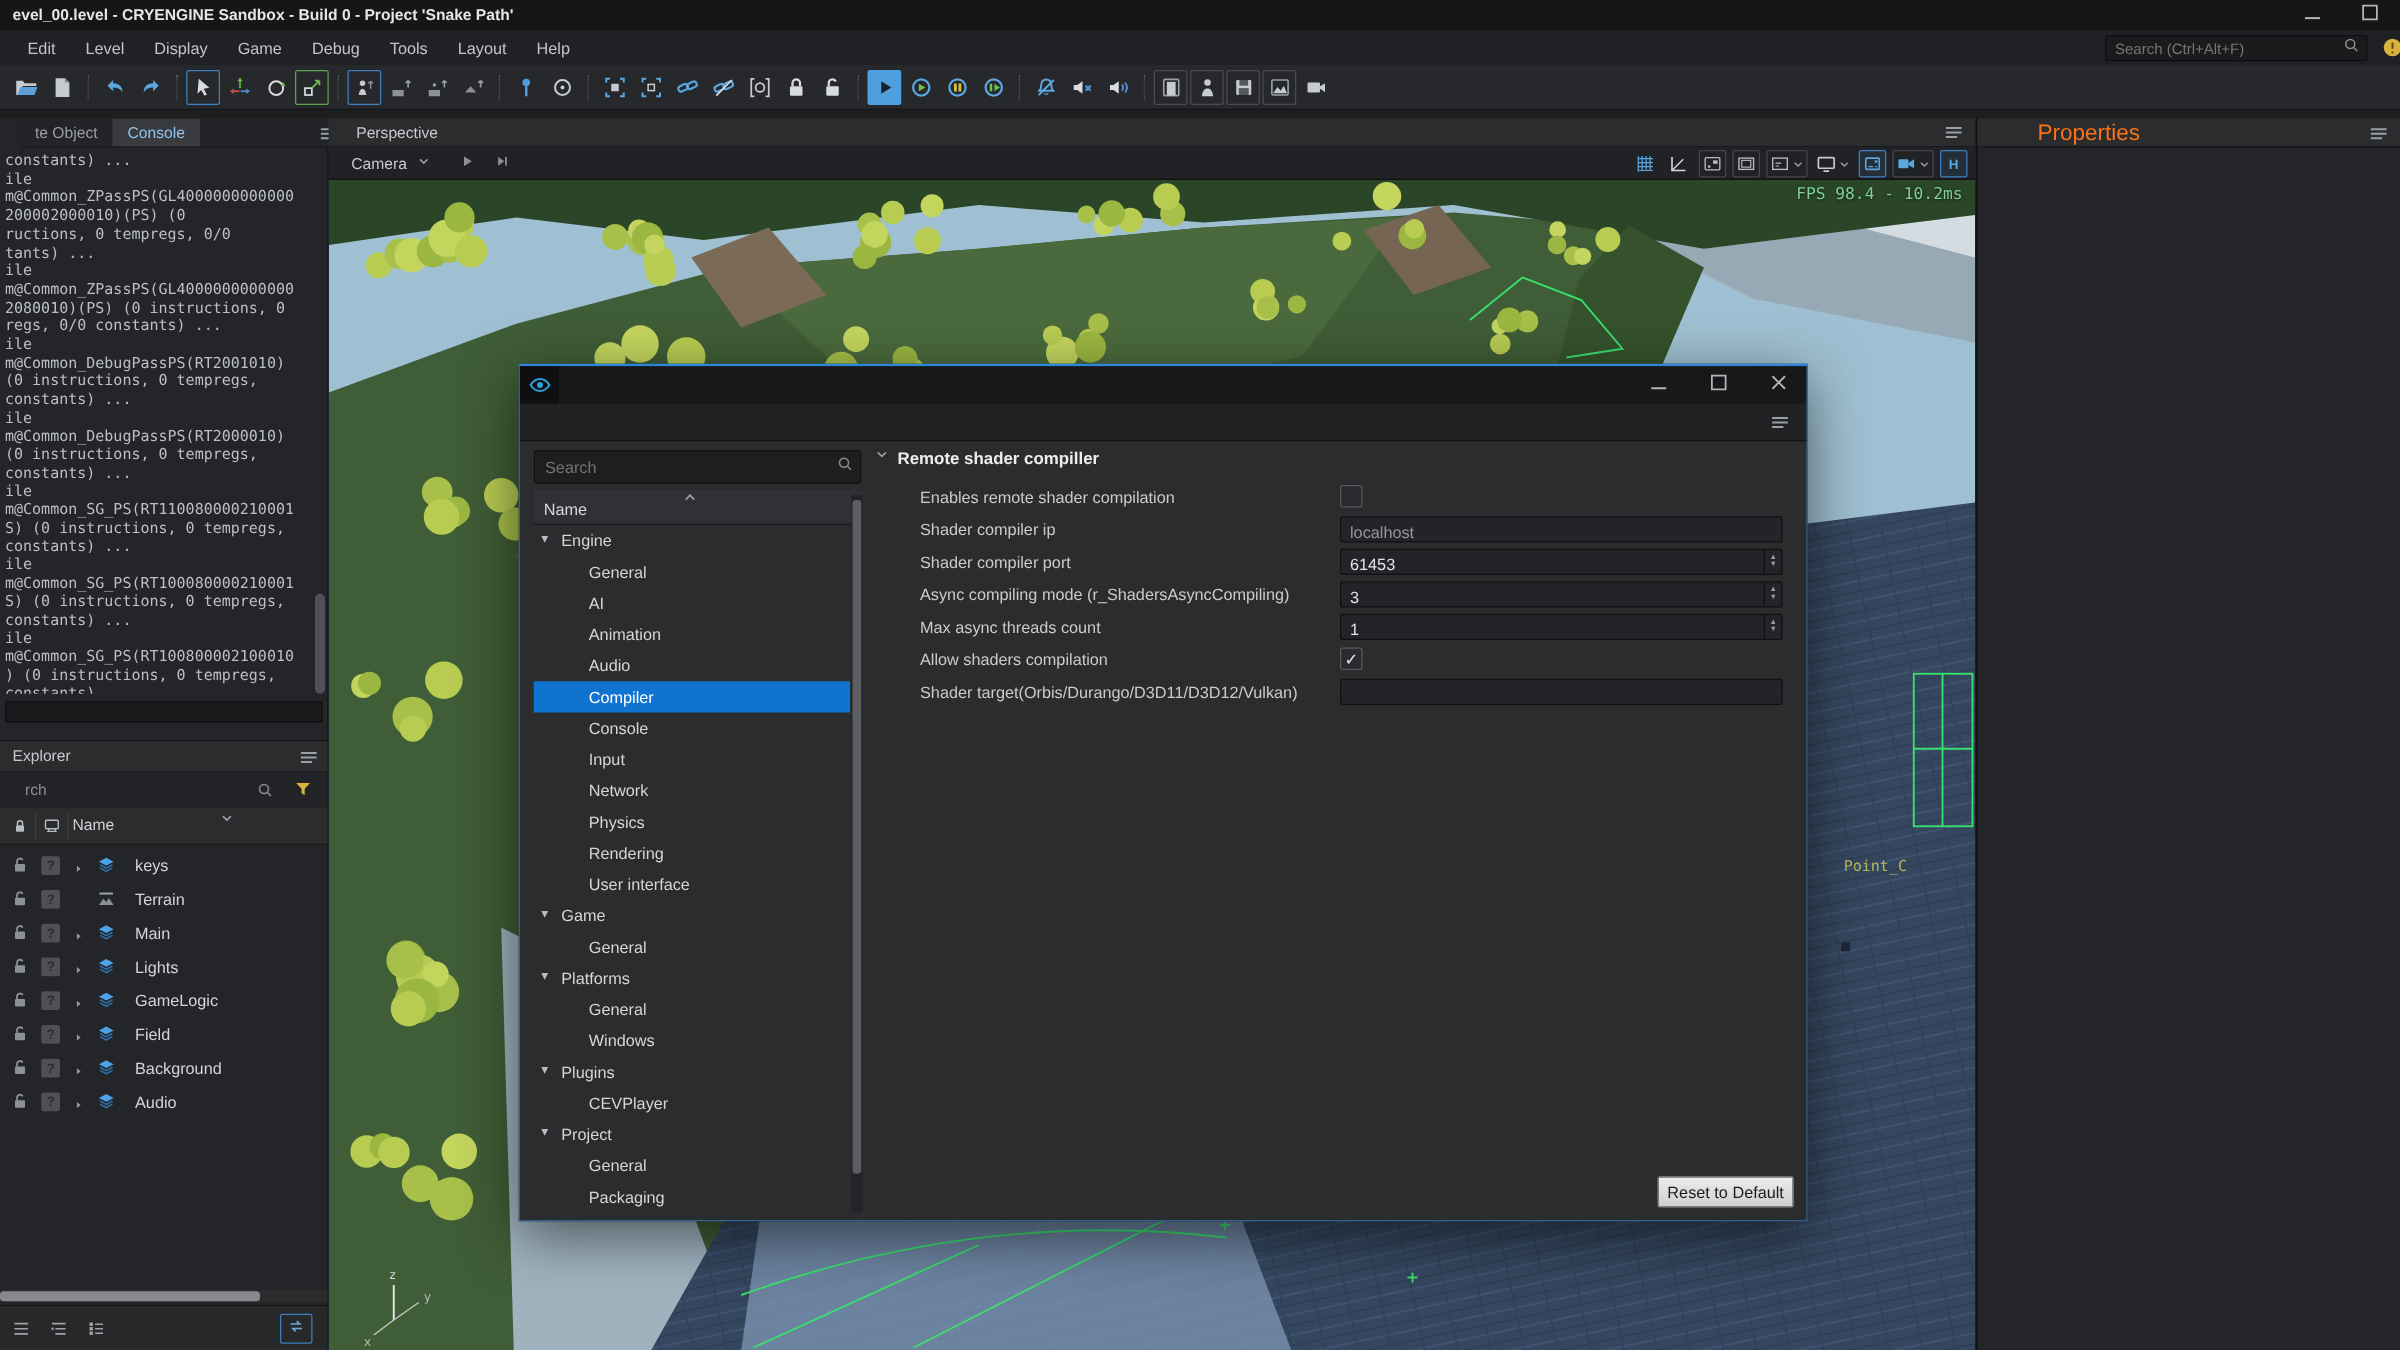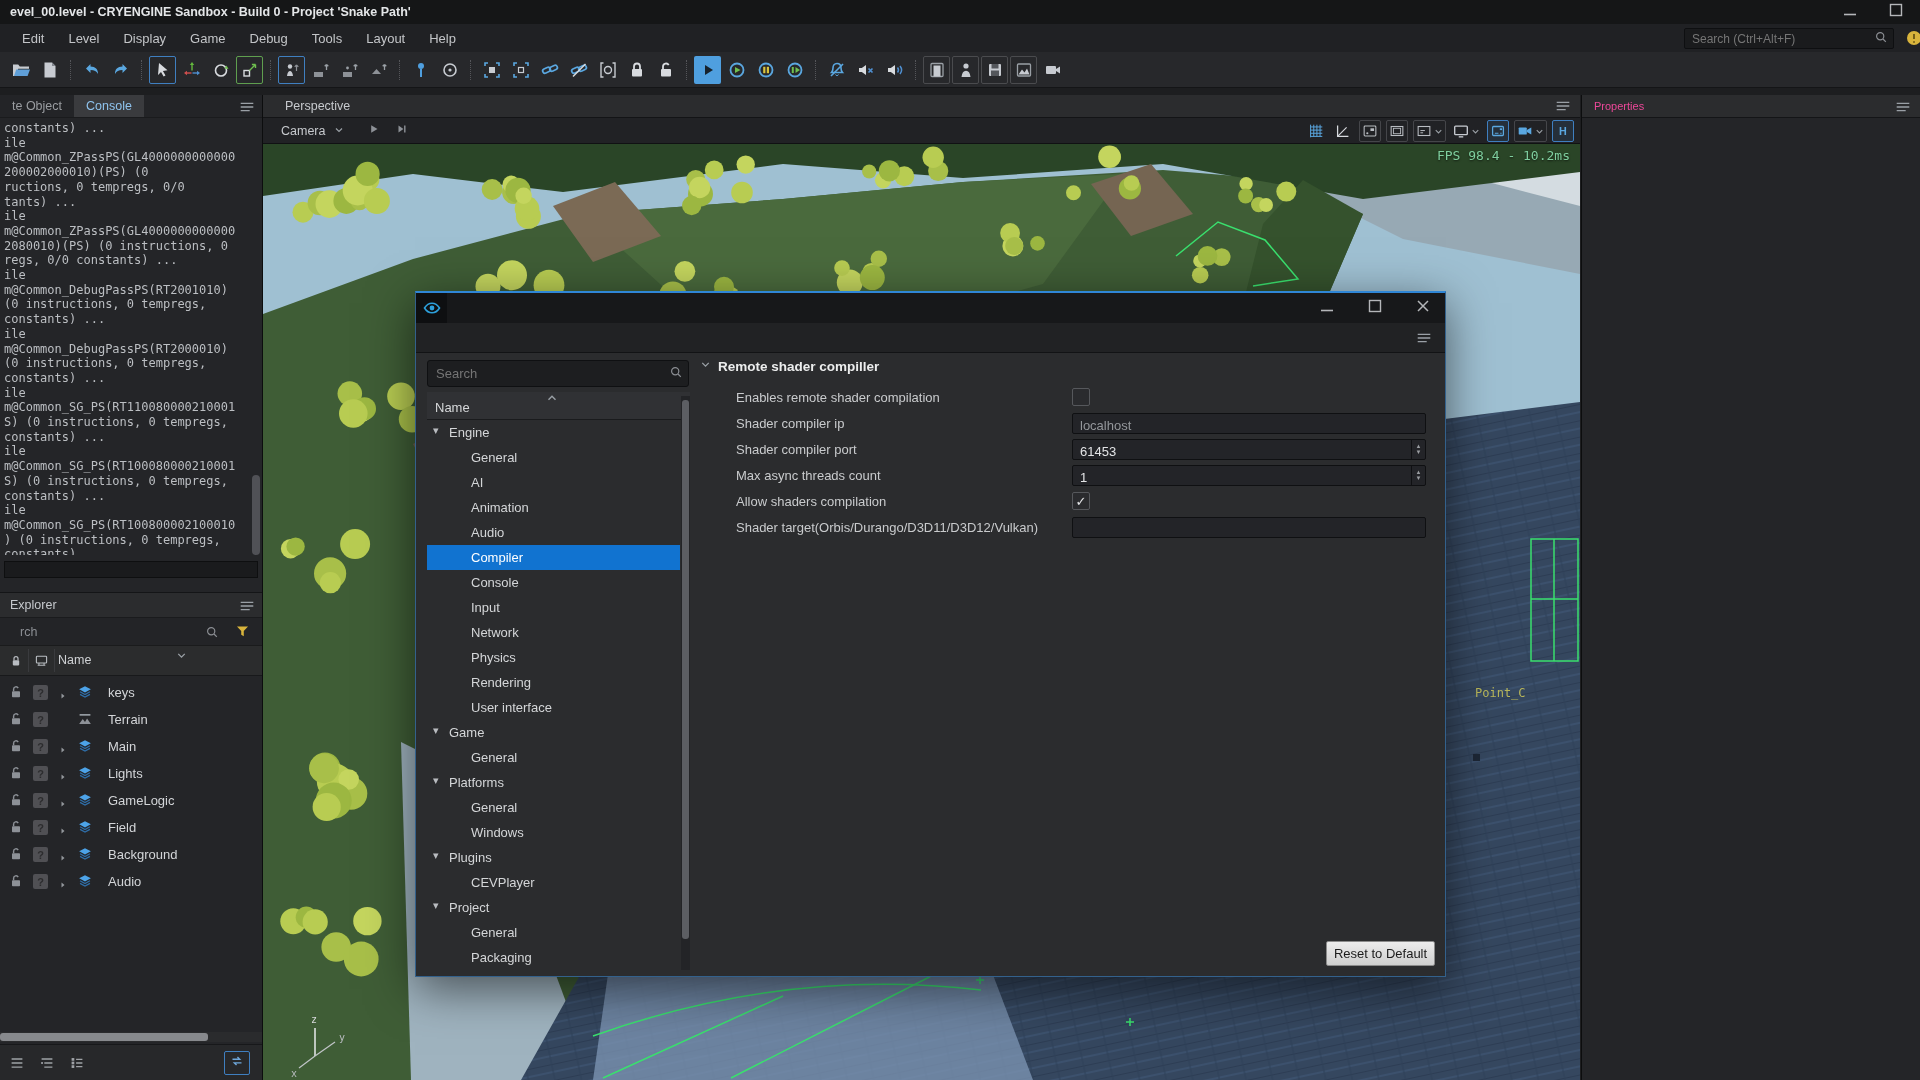--- a/index.html
+++ b/index.html
@@ -23,21 +23,21 @@
   .toolbar{position:absolute;left:0;top:52px;right:0;height:36px;background:#27282b;border-bottom:1px solid #141517;display:flex;align-items:center;padding-left:6px;}
   .tb-cell{width:27px;height:28px;display:flex;align-items:center;justify-content:center;border-radius:2px;margin:0 1px;flex:none;}
   .tb-cell.box-blue{border:1px solid #3f7fc0;}
   .tb-cell.box-green{border:1px solid #5f9f4f;}
   .tb-cell.box-gray{border:1px solid #4a4b4e;}
   .tb-cell.active{background:#4f9fdf;}
   .tb-sep{width:1px;height:20px;border-left:1px dotted #55565a;margin:0 6px;flex:none;}
 
   
   .left-panel{position:absolute;left:0;top:95px;width:263px;bottom:0;background:#242528;border-right:1px solid #0c0d0e;}
-  .lp-tabs{position:absolute;left:0;top:0;width:100%;height:23px;background:#232427;border-bottom:1px solid #1a1b1d;display:flex;}
+  .lp-tabs{position:absolute;left:16px;top:0;width:100%;height:23px;background:#232427;border-bottom:1px solid #1a1b1d;display:flex;}
   .lp-tab{padding:0 12px;font-size:12.5px;display:flex;align-items:center;color:#9a9da1;}
   .lp-tab.active{background:#3a3b3e;color:#8fc3ee;}
   .lp-menu{position:absolute;right:6px;top:3px;width:18px;height:18px;}
   .console-log{position:absolute;left:4px;top:26px;width:248px;height:434px;overflow:hidden;background:transparent;
     font-family:"DejaVu Sans Mono",monospace;font-size:12px;line-height:14.7px;color:#bcbfc3;}
   .console-line{white-space:pre;}
   .console-scroll{position:absolute;right:2px;top:380px;width:8px;height:80px;background:#505156;border-radius:4px;}
   .console-input{position:absolute;left:4px;top:466px;width:254px;height:17px;background:#1a1b1d;border:1px solid #0e0f10;}
   .console-input input{width:100%;height:100%;background:none;border:none;outline:none;color:#c9cbce;font-size:11px;font-family:"DejaVu Sans Mono",monospace;}
 
@@ -71,21 +71,21 @@
   #vp-icons{position:absolute;right:6px;top:0;height:26px;display:flex;align-items:center;gap:5px;}
   .vp-ic{height:22px;min-width:22px;display:flex;align-items:center;justify-content:center;border-radius:2px;padding:0 1px;}
   .vp-ic.box{border:1px solid #45464a;}
   .vp-ic.hl{border:1px solid #3f7fc0;background:rgba(63,127,192,.14);}
   .scene{position:absolute;left:0;top:49px;}
   .fps{position:absolute;right:10px;top:53px;font-family:"DejaVu Sans Mono",monospace;font-size:13px;color:#7fcf9f;text-shadow:0 1px 2px rgba(0,0,0,.6);}
 
   
   .right-panel{position:absolute;left:1581px;top:95px;right:0;bottom:0;background:#242528;border-left:1px solid #0c0d0e;}
   .rp-header{position:absolute;left:0;top:0;width:100%;height:23px;background:#2b2c2e;border-bottom:1px solid #141517;display:flex;align-items:center;}
-  .rp-header .t{padding-left:12px;font-size:11px;color:#ec4899;}
+  .rp-header .t{padding-left:12px;font-size:18px;color:#f97316;margin-left:36px;}
   .rp-menu{position:absolute;right:8px;top:3px;width:18px;height:18px;}
 
   
   .dialog{position:absolute;left:415px;top:291px;width:1031px;height:686px;background:#2b2c2e;
     border:1px solid #33618c;border-top:2px solid #2f86d6;box-shadow:0 12px 44px rgba(0,0,0,.55);z-index:50;}
   .dlg-titlebar{position:absolute;left:0;top:0;width:100%;height:30px;background:#17181a;display:flex;align-items:center;}
   .dlg-logo{width:31px;height:30px;background:#0e0f11;display:flex;align-items:center;justify-content:center;flex:none;}
   .dlg-title{padding-left:14px;font-size:13px;font-weight:bold;color:#e6e7e9;margin-top:44px;}
   .dlg-ctrls{position:absolute;right:12px;top:0;height:30px;display:flex;gap:28px;align-items:center;}
   .dlg-menustrip{position:absolute;left:0;top:30px;width:100%;height:30px;background:#212224;border-bottom:1px solid #121315;}
@@ -1001,20 +1001,30 @@
           <div class="fld-label">Shader compiler port</div>
           <div class="fld-input">
             <span class="fld-val">61453</span>
             <div class="spin">
               <span>▲</span>
               <span>▼</span>
             </div>
           </div>
         </div>
         <div class="fld-row">
+          <div class="fld-label">Async compiling mode (r_ShadersAsyncCompiling)</div>
+          <div class="fld-input">
+            <span class="fld-val">3</span>
+            <div class="spin">
+              <span>▲</span>
+              <span>▼</span>
+            </div>
+          </div>
+        </div>
+        <div class="fld-row">
           <div class="fld-label">Max async threads count</div>
           <div class="fld-input">
             <span class="fld-val">1</span>
             <div class="spin">
               <span>▲</span>
               <span>▼</span>
             </div>
           </div>
         </div>
         <div class="fld-row">

